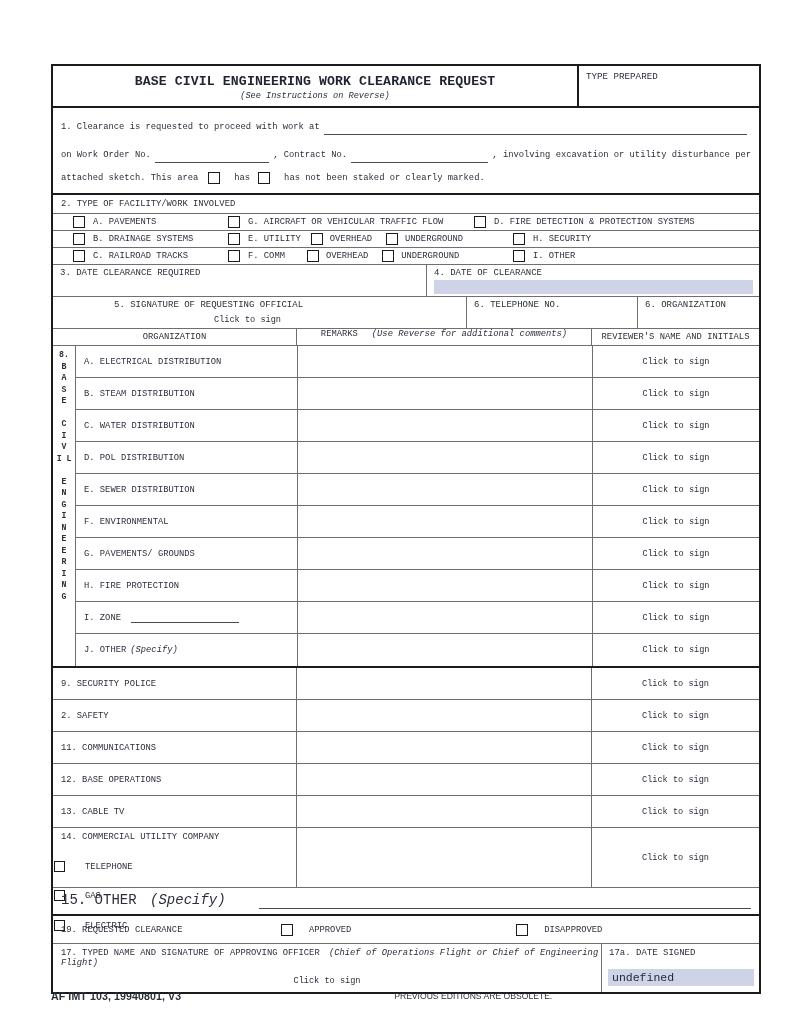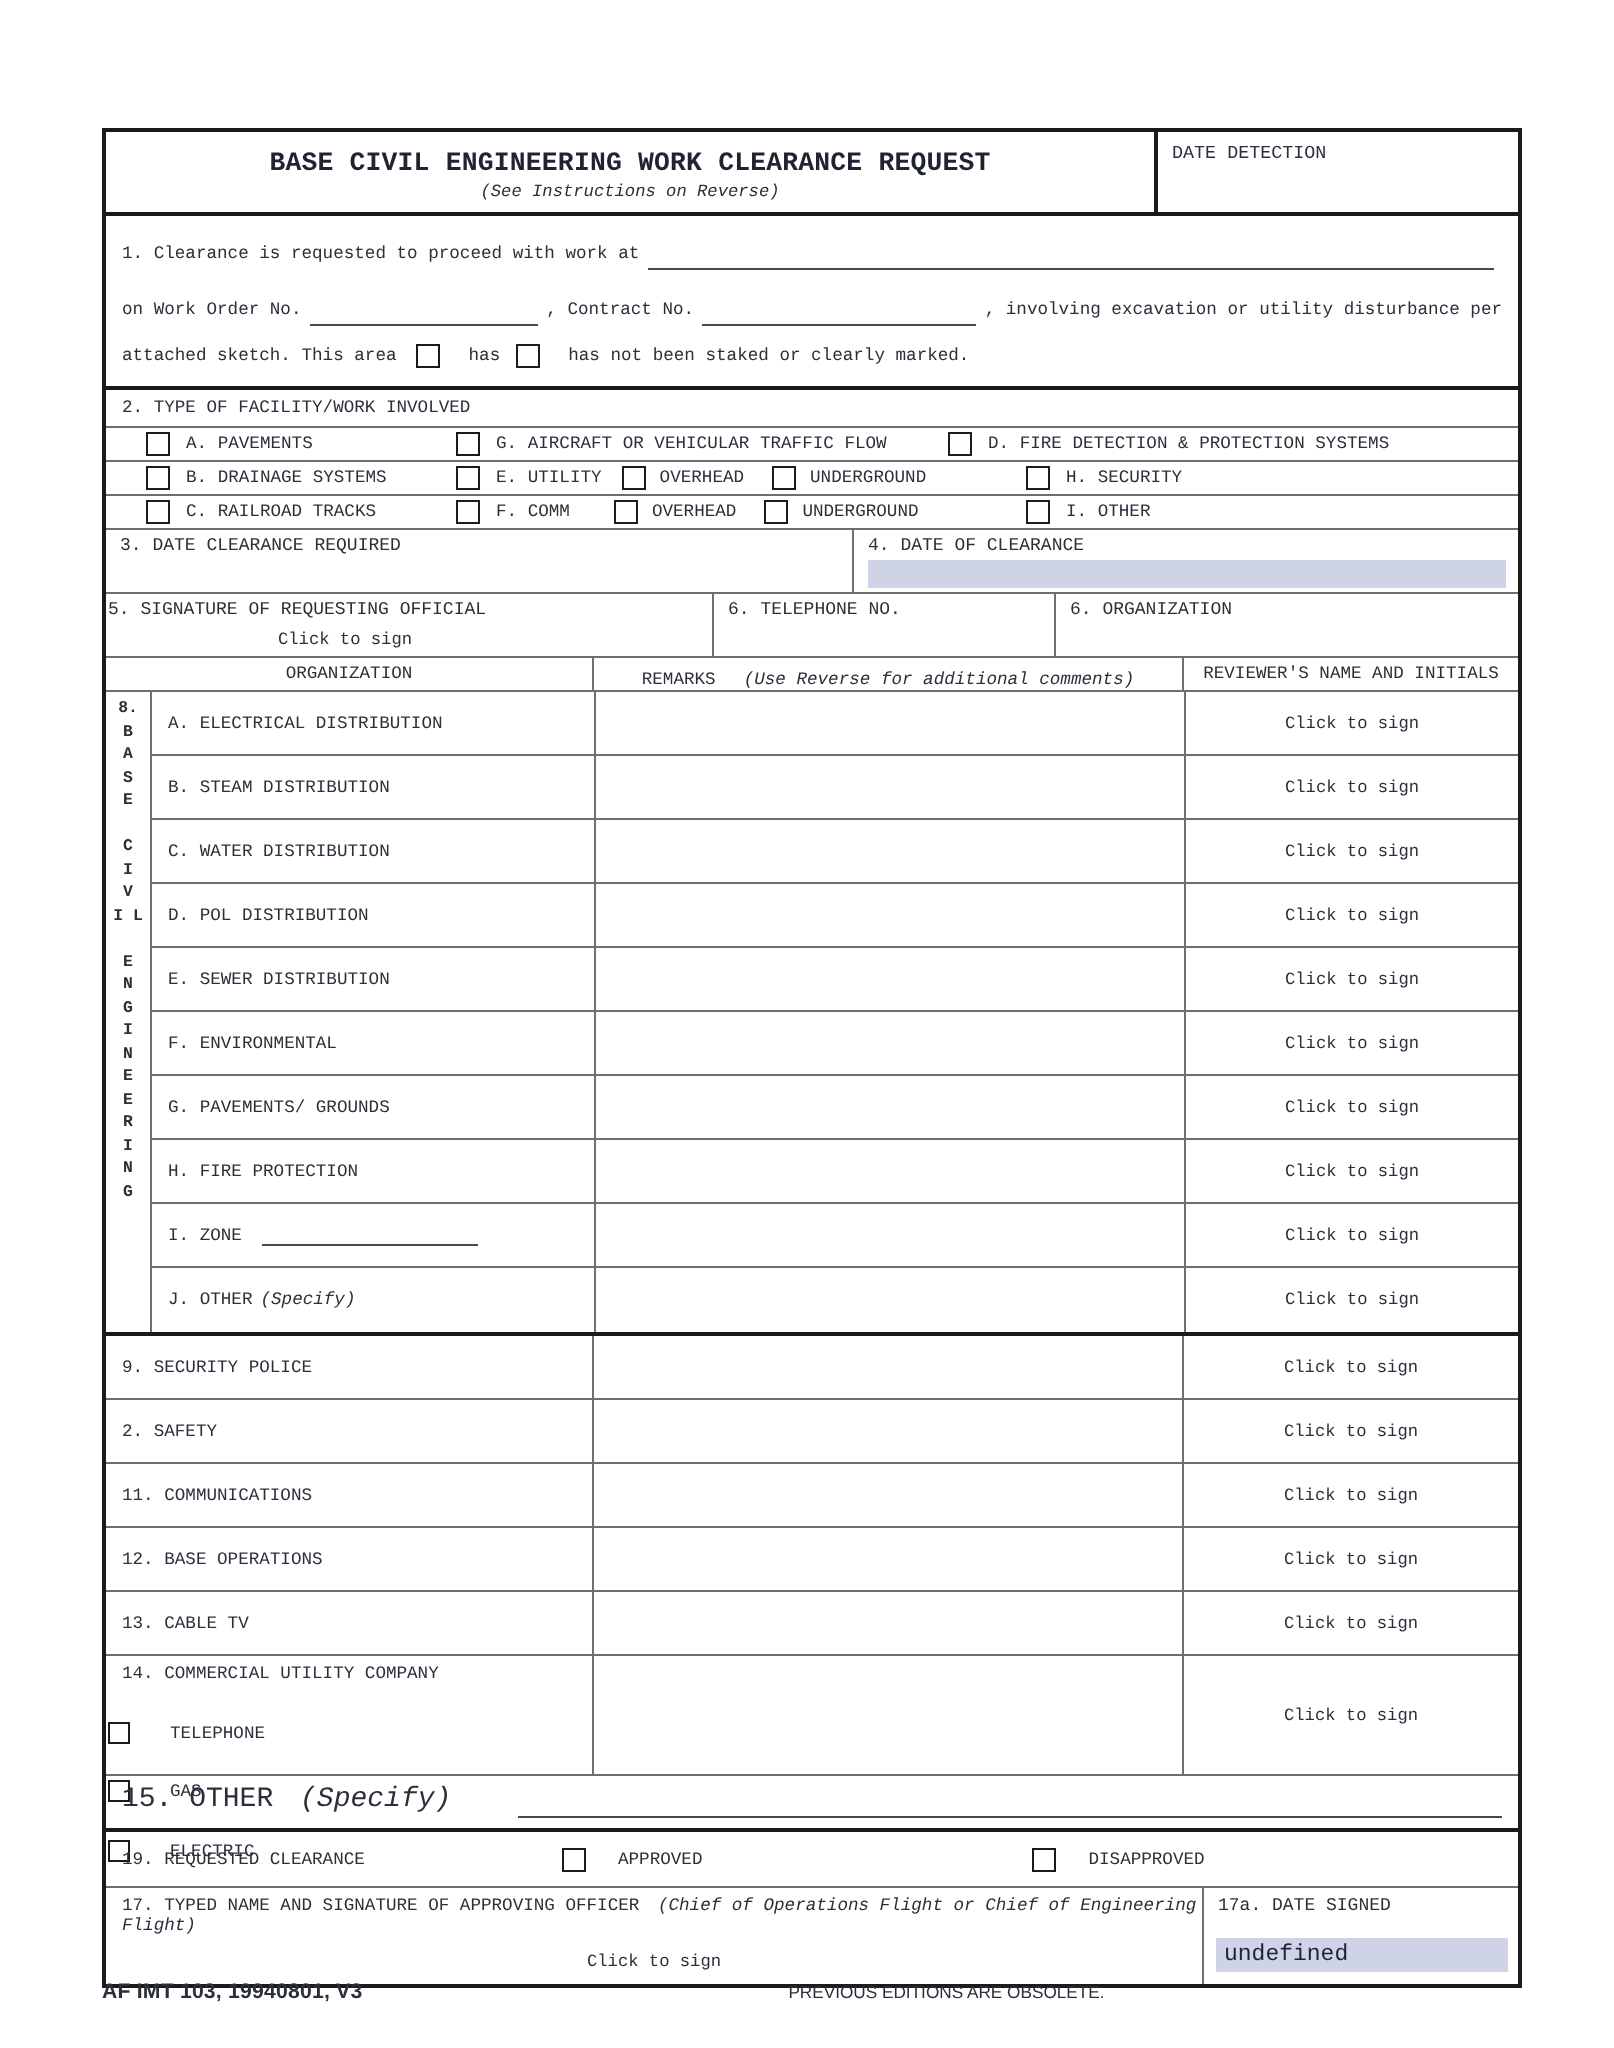--- a/index.html
+++ b/index.html
@@ -138,21 +138,21 @@
     position: absolute;
     left: 7px;
     right: 6px;
     bottom: 2px;
     height: 14px;
     background: #ced3e8;
   }
 
   
   .s567 { height: 32px; }
-  .s5-cell { width: 304px; padding: 3px 0 0 1px; font-size: 9px; position: relative; }
+  .s5-cell { width: 374px; padding: 3px 0 0 21px; font-size: 9px; position: relative; margin-left: 40px; }
   .s6-cell { width: 171px; padding: 3px 0 0 7px; font-size: 9px; }
   .s7-cell { flex: 1; padding: 3px 0 0 7px; font-size: 9px; }
   .click-sign {
     font-size: 8.6px;
     color: #2b2f3a;
     text-align: center;
     width: 100%;
     position: absolute;
     left: 0;
     bottom: 3px;
@@ -163,21 +163,21 @@
   .colhead { height: 17px; font-size: 8.8px; }
   .ch-org {
     width: 244px;
     display: flex;
     align-items: center;
     justify-content: center;
   }
   .ch-rem {
     width: 295px;
     display: flex;
-    align-items: flex-end;
+    align-items: flex-start;
     justify-content: center;
     gap: 14px;
   }
   .ch-rem .ital { font-style: italic; }
   .ch-rev {
     flex: 1;
     display: flex;
     align-items: center;
     justify-content: center;
   }
@@ -333,21 +333,21 @@
 <div class="page">
 
   <div class="form-frame">
 
     <div class="row header-row bb2">
       <div class="cell title-cell br2">
         <div class="form-title">BASE CIVIL ENGINEERING WORK CLEARANCE REQUEST</div>
         <div class="form-subtitle">(See Instructions on Reverse)</div>
       </div>
       <div class="cell date-prepared-cell">
-        <span>DATE DETECTION</span>
+        <span>TYPE PREPARED</span>
       </div>
     </div>
 
     <div class="cell s1 bb2">
       <div class="s1-line first">
         <span class="s1-txt">1.  Clearance is requested to proceed with work at</span>
         <span class="s1-fill wide"></span>
       </div>
       <div class="s1-line">
         <span class="s1-txt">on Work Order No.</span>

